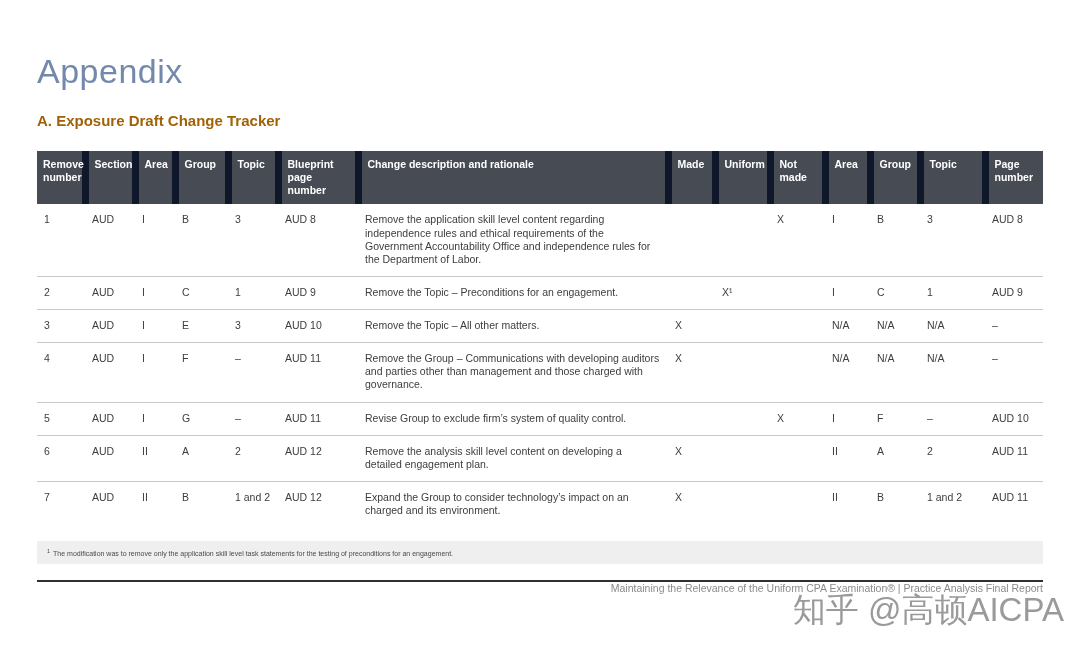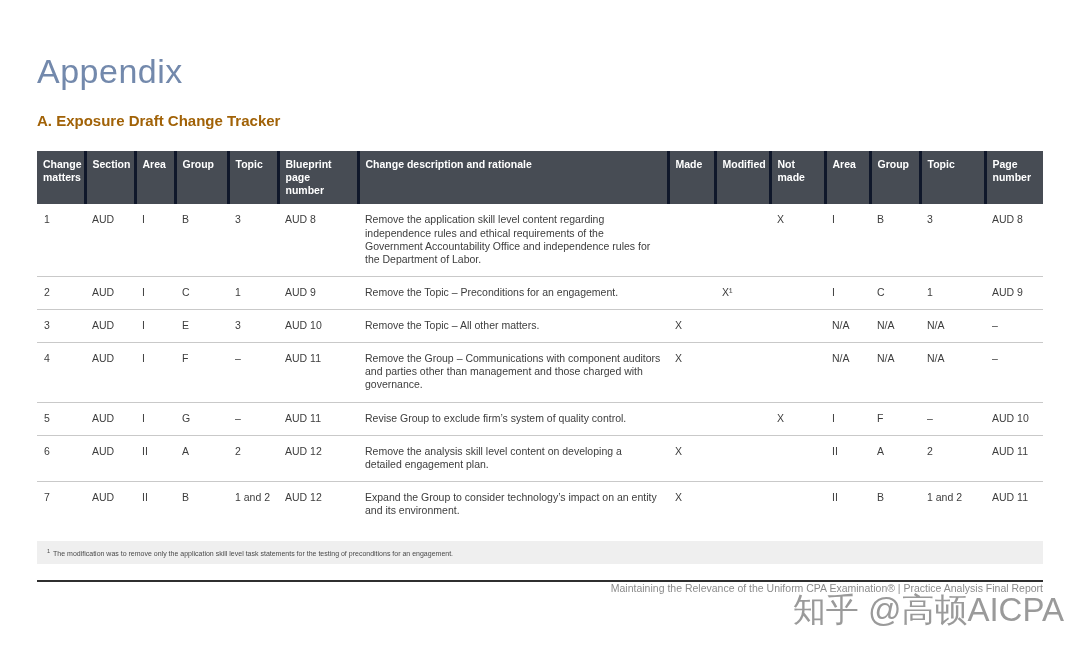--- a/index.html
+++ b/index.html
@@ -48,21 +48,21 @@
   .head-row th {
     background:var(--header-bg,#474c54);
     color:#ffffff;
     font-size:10.5px;
     font-weight:bold;
     text-align:left;
     vertical-align:top;
     padding:7px 6px;
     height:38px;
     line-height:1.25;
-    border-left:3px solid #0f172a;
+    border-left:7px solid #0f172a;
   }
   .head-row th:first-child { border-left:none; }
   tbody td {
     font-size:10.5px;
     color:#3d3d3d;
     vertical-align:top;
     padding:9px 7px 10px 7px;
     line-height:1.25;
     word-wrap:break-word;
   }
@@ -121,29 +121,29 @@
         <col style="width:47px">
       <col style="width:55px">
         <col style="width:55px">
         <col style="width:45px">
         <col style="width:50px">
       <col style="width:65px">
         <col style="width:58px">
     </colgroup>
     <thead>
       <tr class="head-row">
-        <th>Change matters</th>
+        <th>Remove number</th>
         <th>Section</th>
         <th>Area</th>
         <th>Group</th>
         <th>Topic</th>
         <th>Blueprint page number</th>
         <th>Change description and rationale</th>
         <th>Made</th>
-        <th>Modified</th>
+        <th>Uniform</th>
         <th>Not made</th>
         <th>Area</th>
         <th>Group</th>
         <th>Topic</th>
         <th>Page number</th>
       </tr>
     </thead>
     <tbody>
         <tr>
           <td>1</td>
@@ -193,21 +193,21 @@
           <td>N/A</td>
           <td>–</td>
         </tr>
         <tr>
           <td>4</td>
           <td>AUD</td>
           <td>I</td>
           <td>F</td>
           <td>–</td>
           <td>AUD 11</td>
-          <td class="desc">Remove the Group – Communications with component auditors and parties other than management and those charged with governance.</td>
+          <td class="desc">Remove the Group – Communications with developing auditors and parties other than management and those charged with governance.</td>
           <td>X</td>
           <td></td>
           <td></td>
           <td>N/A</td>
           <td>N/A</td>
           <td>N/A</td>
           <td>–</td>
         </tr>
         <tr>
           <td>5</td>
@@ -241,21 +241,21 @@
           <td>2</td>
           <td>AUD 11</td>
         </tr>
         <tr>
           <td>7</td>
           <td>AUD</td>
           <td>II</td>
           <td>B</td>
           <td>1 and 2</td>
           <td>AUD 12</td>
-          <td class="desc">Expand the Group to consider technology’s impact on an entity and its environment.</td>
+          <td class="desc">Expand the Group to consider technology’s impact on an charged and its environment.</td>
           <td>X</td>
           <td></td>
           <td></td>
           <td>II</td>
           <td>B</td>
           <td>1 and 2</td>
           <td>AUD 11</td>
         </tr>
       </tbody>
   </table>

